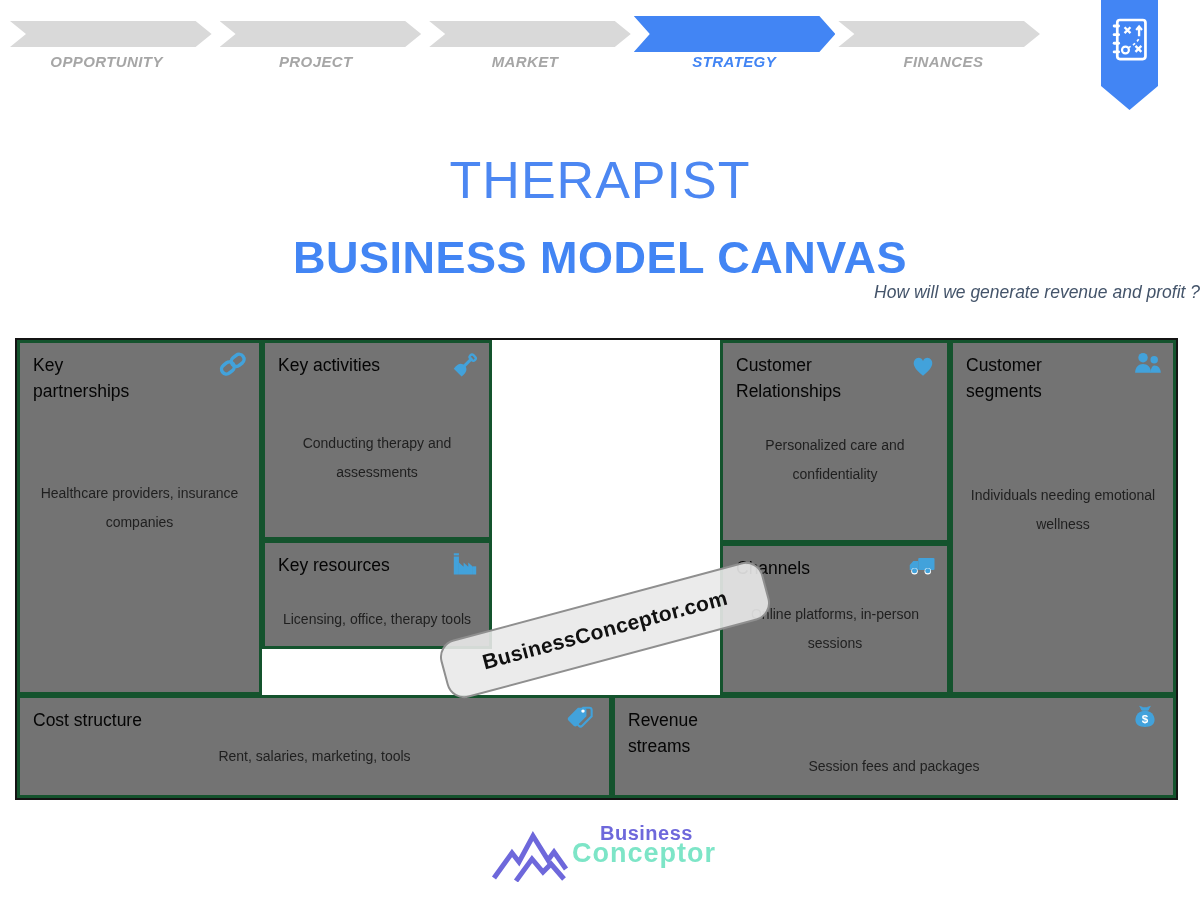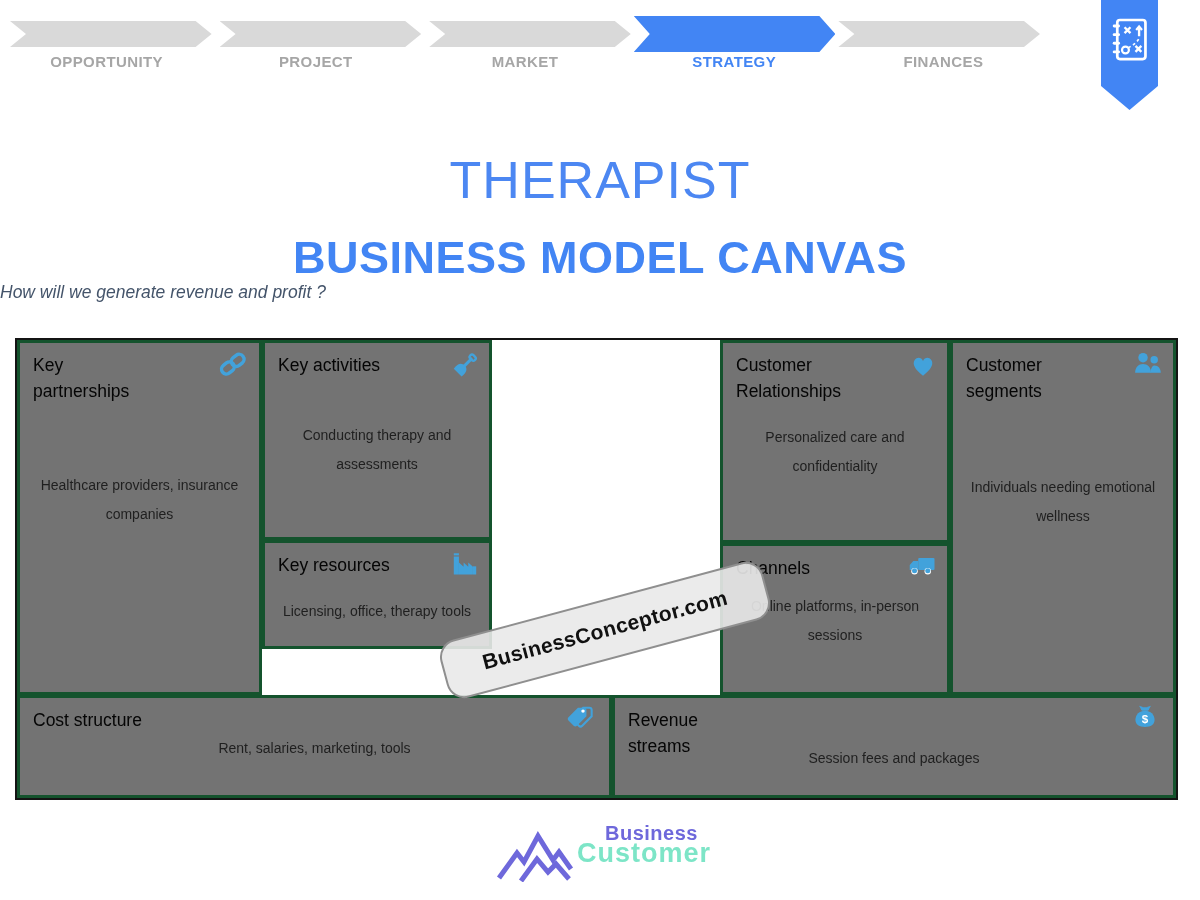--- a/index.html
+++ b/index.html
@@ -5,41 +5,41 @@
   html,body{margin:0;padding:0;}
   body{
     width:1200px;height:900px;position:relative;background:#ffffff;
     font-family:"Liberation Sans", sans-serif;overflow:hidden;
   }
   
   .nav-arrows{position:absolute;left:10px;top:21px;width:1030px;display:flex;gap:8px;align-items:flex-start;}
   .chev{flex:1;height:26px;background:#d9d9d9;
     clip-path:polygon(0 0, calc(100% - 16px) 0, 100% 50%, calc(100% - 16px) 100%, 0 100%, 16px 50%);}
   .chev.active{height:36px;margin-top:-5px;margin-left:-5px;margin-right:-5px;background:#4285F4;z-index:2;}
-  .nav-labels{position:absolute;left:10px;top:53px;width:1030px;display:flex;gap:16px;}
+  .nav-labels{position:absolute;left:10px;top:53px;width:1030px;display:flex;gap:16px;font-style:italic;}
   .nav-label{flex:1;text-align:center;font-size:15px;font-weight:700;letter-spacing:.4px;color:#a6a6a6;}
   .nav-label.active{color:#4285F4;}
   
   .pennant{position:absolute;left:1101px;top:0;width:57px;height:110px;background:#4285F4;
     clip-path:polygon(0 0,100% 0,100% calc(100% - 24px),50% 100%,0 calc(100% - 24px));
     display:flex;justify-content:center;}
   .pennant svg{margin-top:16px;}
   
   .title-main{position:absolute;left:0;right:0;top:150px;text-align:center;
     font-size:52px;font-weight:400;color:#4C87F2;letter-spacing:1px;}
   .title-sub{position:absolute;left:0;right:0;top:232px;text-align:center;
     font-size:45px;font-weight:700;color:#4285F4;letter-spacing:.5px;}
-  .title-tag{position:absolute;left:0;right:0;top:282px;text-align:left;
+  .title-tag{position:absolute;left:0;right:0;top:282px;text-align:right;
     font-size:17.5px;font-style:italic;color:#44546A;}
   
   .bmc{position:absolute;left:15px;top:338px;width:1163px;height:462px;border:2px solid #141414;box-sizing:border-box;}
   .cell{position:absolute;border:3px solid #14532d;box-sizing:border-box;background:#737373;}
   .cell-title{position:absolute;left:13px;top:9px;font-size:17.5px;color:#050505;line-height:26px;}
   .cell-icon{position:absolute;right:10px;top:8px;}
-  .cell-body{position:absolute;left:0;right:0;margin:0 auto;text-align:center;
+  .cell-body{position:absolute;left:0;right:0;margin:8px auto;text-align:center;
     font-size:14px;line-height:29px;color:#1f1f1f;}
   
   .watermark{position:absolute;left:438px;top:600px;width:330px;height:56px;
     background:rgba(233,233,233,.9);border:2px solid #8f8f8f;border-radius:18px;
     transform:rotate(-15deg);display:flex;align-items:center;justify-content:center;
     font-size:21px;font-weight:700;color:#111;letter-spacing:.3px;z-index:5;}
   
   .logo{position:absolute;left:0;right:0;top:822px;display:flex;justify-content:center;align-items:flex-start;}
   .logo svg{margin-right:-16px;margin-top:4px;}
   .logo-text{display:flex;flex-direction:column;}
@@ -211,15 +211,15 @@
 
 <div class="logo">
   <svg width="104" height="56" viewBox="0 0 96 56">
     <g fill="none" stroke="#6E68DB" stroke-width="5">
       <path d="M6 52 L24 27 L31 36 L45 10 L60 34 L66 26 L78 43"></path>
       <path d="M28 55 L44 33 L55 46 L63 38 L76 53"></path>
     </g>
   </svg>
   <div class="logo-text">
     <span class="logo-word1">Business</span>
-    <span class="logo-word2">Customer</span>
+    <span class="logo-word2">Conceptor</span>
   </div>
 </div>
 
 </body></html>

